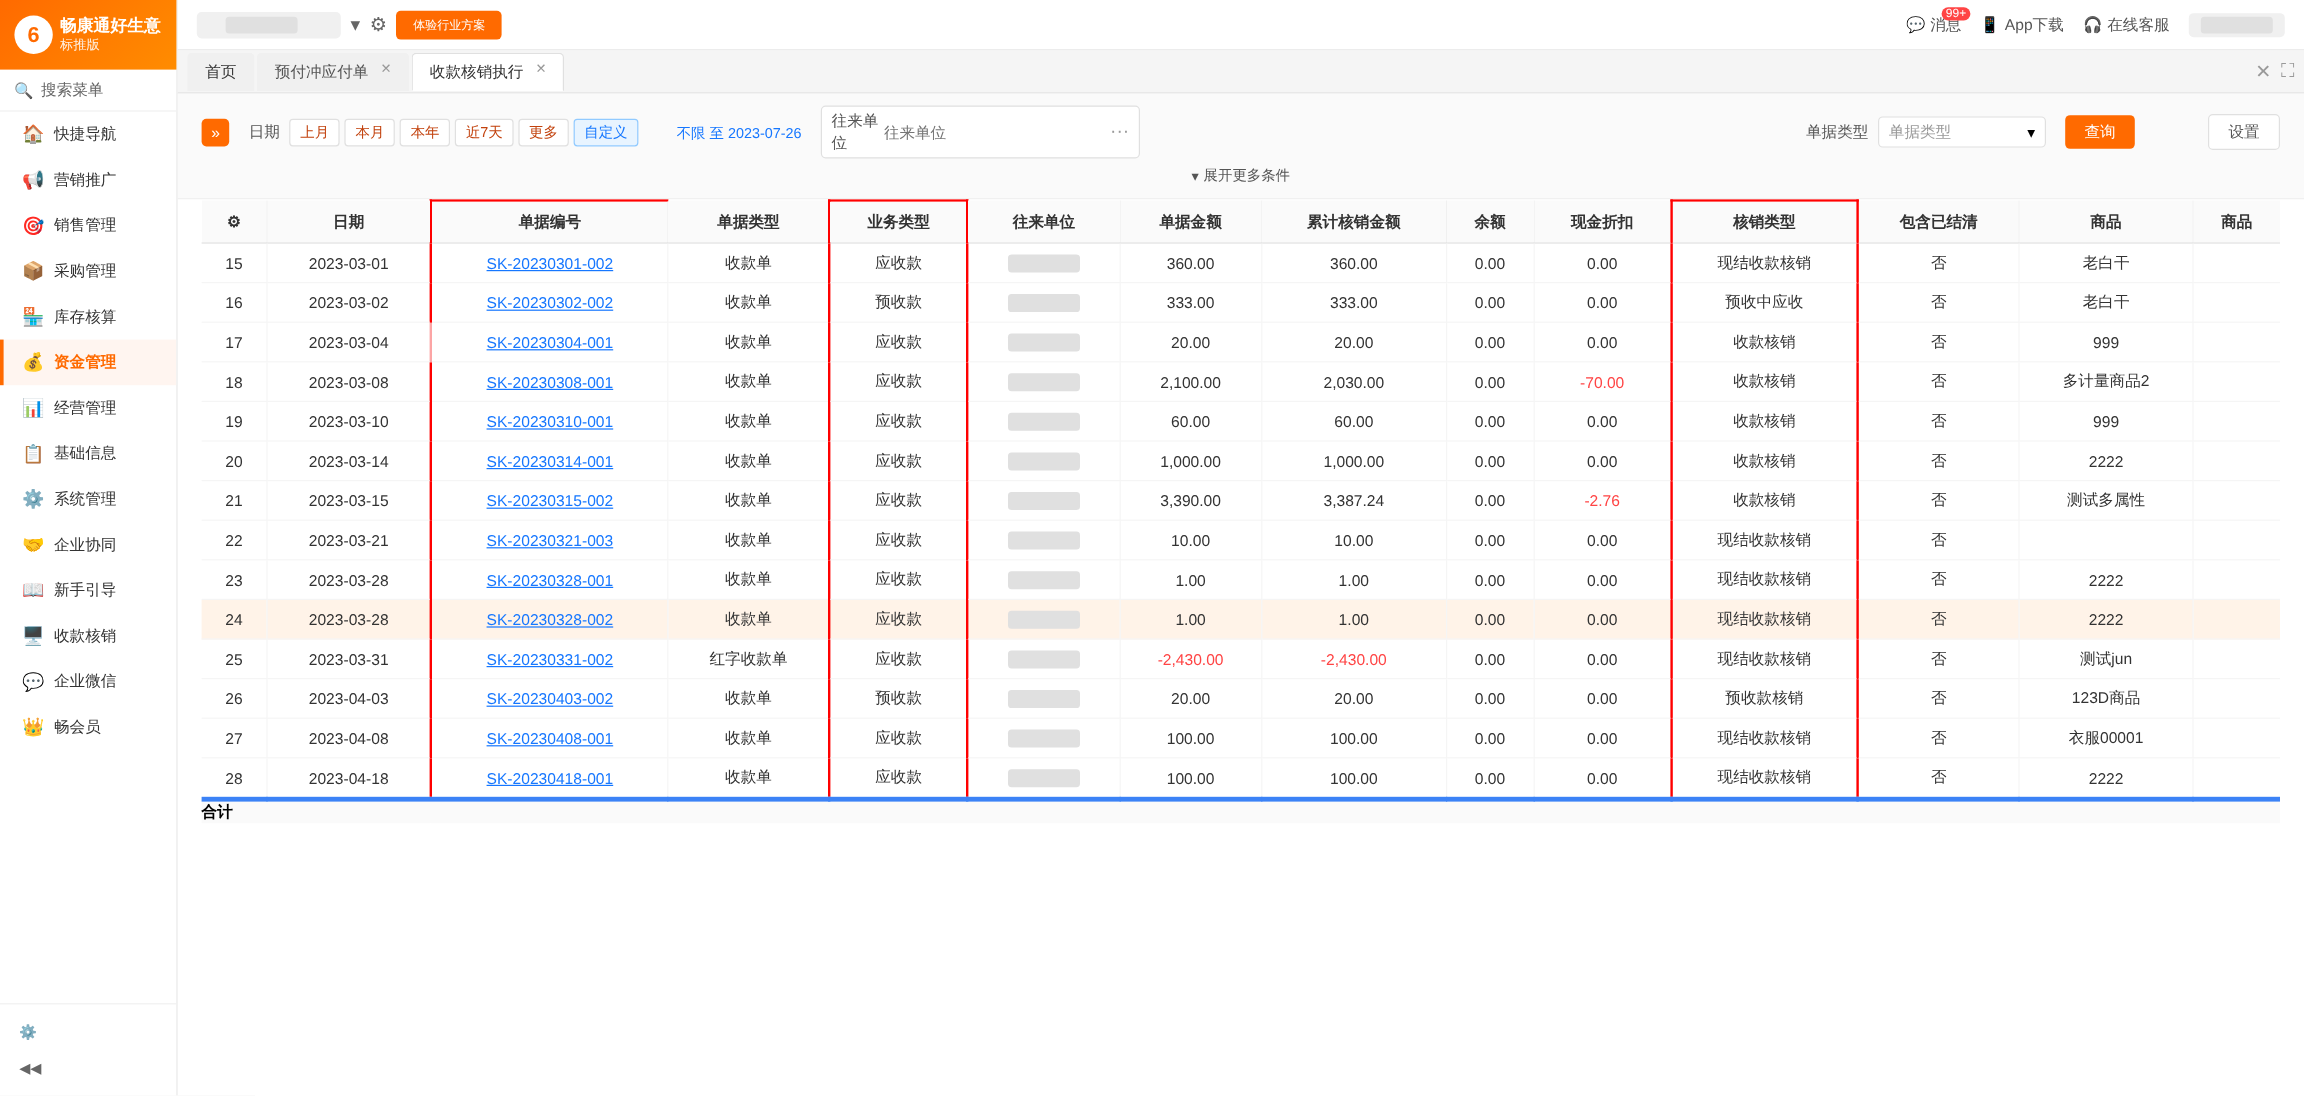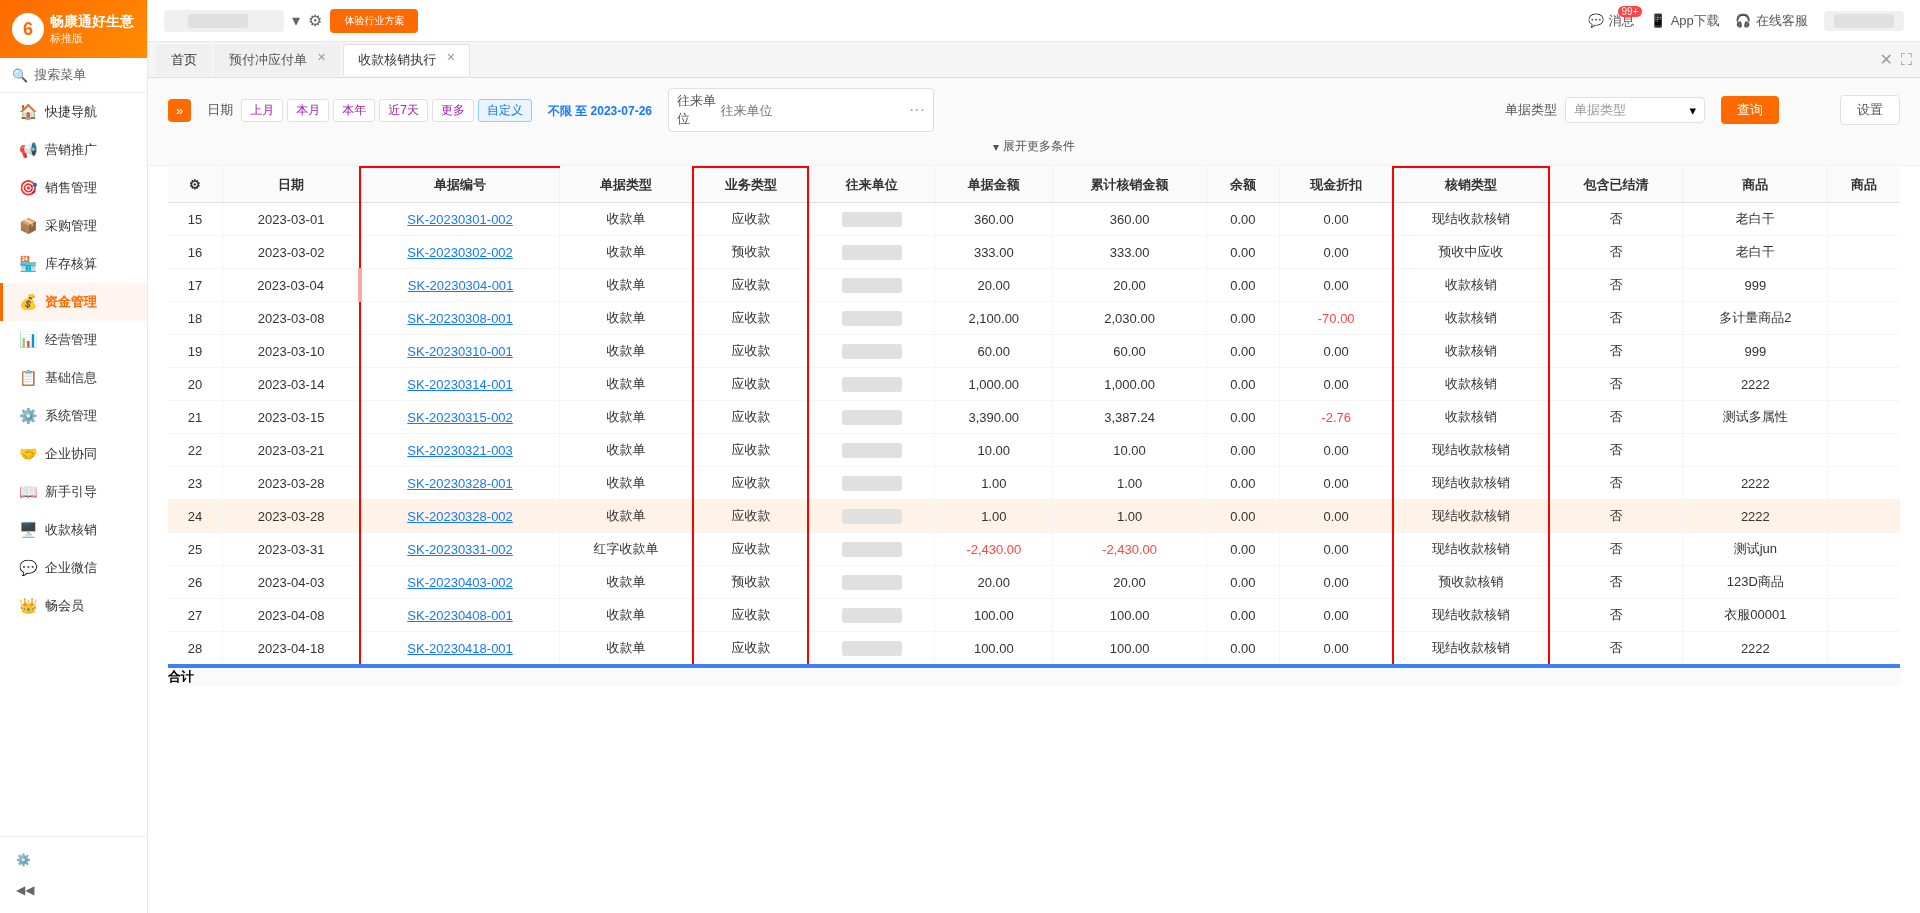--- a/index.html
+++ b/index.html
@@ -228,21 +228,21 @@
     }
     .filter-label { color: #555; font-size: 13px; white-space: nowrap; }
     .filter-date-btns { display: flex; gap: 4px; align-items: center; flex-wrap: wrap; }
     .filter-date-btn {
       padding: 2px 8px;
       border: 1px solid #e0e0e0;
       border-radius: 3px;
       background: #fff;
       cursor: pointer;
       font-size: 12px;
-      color: #a21caf;
+      color: #c2410c;
     }
     .filter-date-btn.custom {
       background: #e8f4ff;
       border-color: #91caff;
       color: #1677ff;
     }
     .filter-date-range {
       font-size: 12px; color: #1677ff; margin-top: 2px;
     }
     .filter-input-wrap {
@@ -497,21 +497,21 @@
         <div class="filter-group">
           <span class="filter-label">日期</span>
           <div class="filter-date-btns">
             <button class="filter-date-btn">上月</button>
             <button class="filter-date-btn">本月</button>
             <button class="filter-date-btn">本年</button>
             <button class="filter-date-btn">近7天</button>
             <button class="filter-date-btn">更多</button>
             <button class="filter-date-btn custom">自定义</button>
           </div>
-          <div style="display:flex;flex-direction:column;margin-left:8px;font-weight:bold;">
+          <div style="display:flex;flex-direction:column;margin-left:24px;">
             <div class="filter-date-range">不限 至 2023-07-26</div>
           </div>
         </div>
 
         <div class="filter-group">
           <div class="filter-input-wrap">
             <span style="color:#555;margin-right:4px;">往来单位</span>
             <input class="filter-input" placeholder="往来单位" style="">
             <span class="filter-dots">···</span>
           </div>
@@ -585,21 +585,21 @@
               <td>0.00</td>
               <td>0.00</td>
               <td style="border-left:2px solid red;border-right:2px solid red;">预收中应收</td>
               <td>否</td>
               <td>老白干</td>
               <td></td>
             </tr>
             <tr>
               <td>17</td>
               <td>2023-03-04</td>
-              <td style="border-left:4px solid #fca5a5;"><a class="link-text" href="#">SK-20230304-001</a></td>
+              <td style="border-left:2px solid #fca5a5;"><a class="link-text" href="#">SK-20230304-001</a></td>
               <td>收款单</td>
               <td style="border-left:2px solid red;border-right:2px solid red;">应收款</td>
               <td><span class="blur-text">&nbsp;&nbsp;&nbsp;&nbsp;&nbsp;&nbsp;&nbsp;&nbsp;</span></td>
               <td>20.00</td>
               <td>20.00</td>
               <td>0.00</td>
               <td>0.00</td>
               <td style="border-left:2px solid red;border-right:2px solid red;">收款核销</td>
               <td>否</td>
               <td>999</td>

